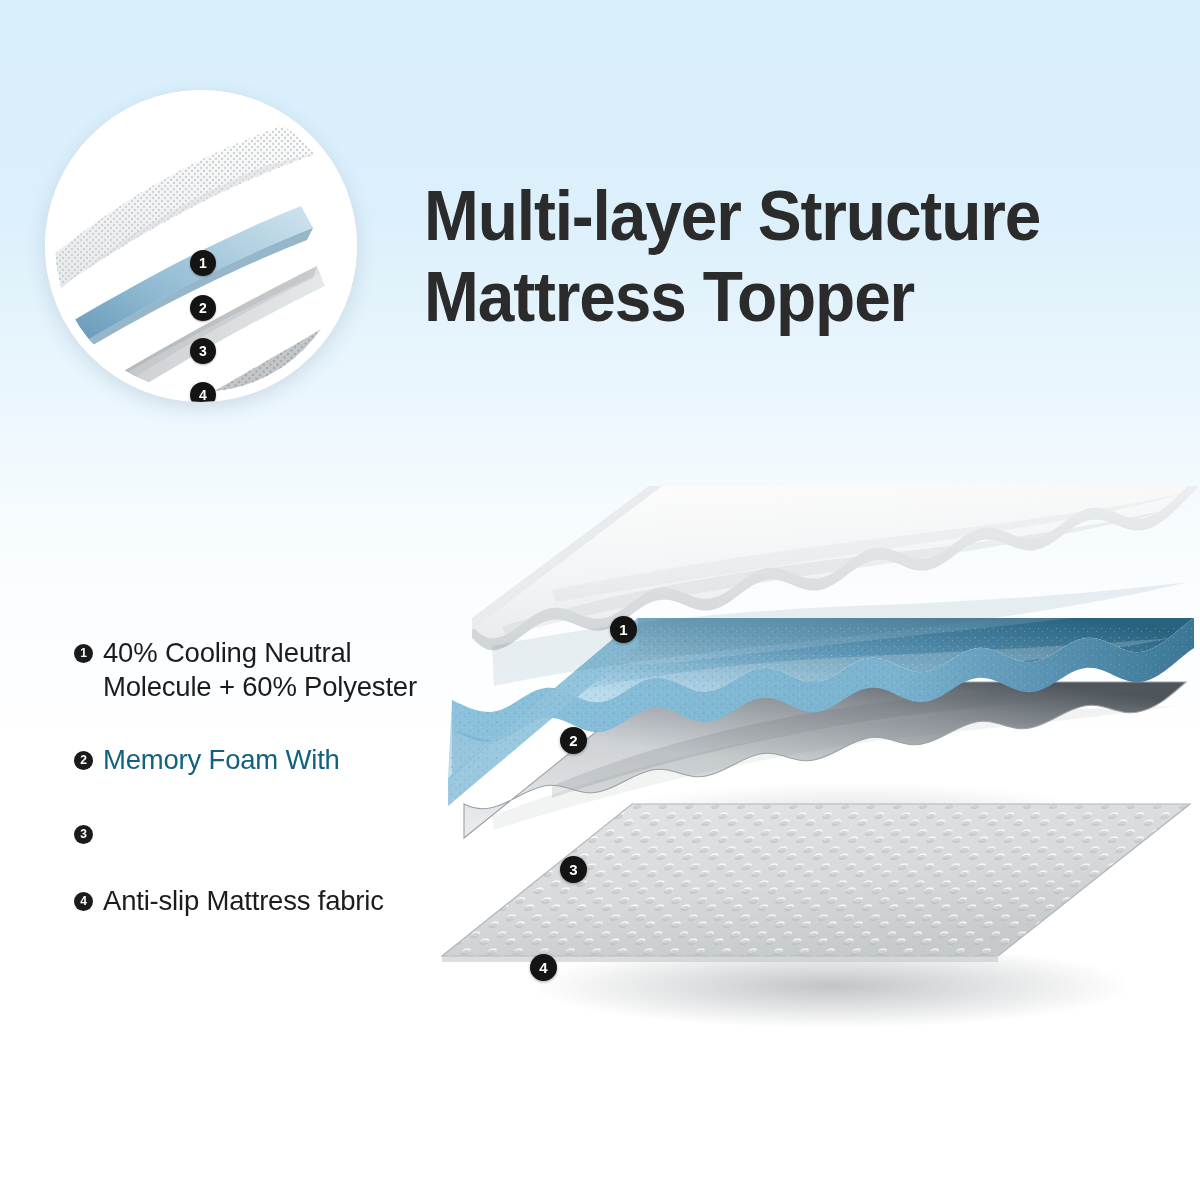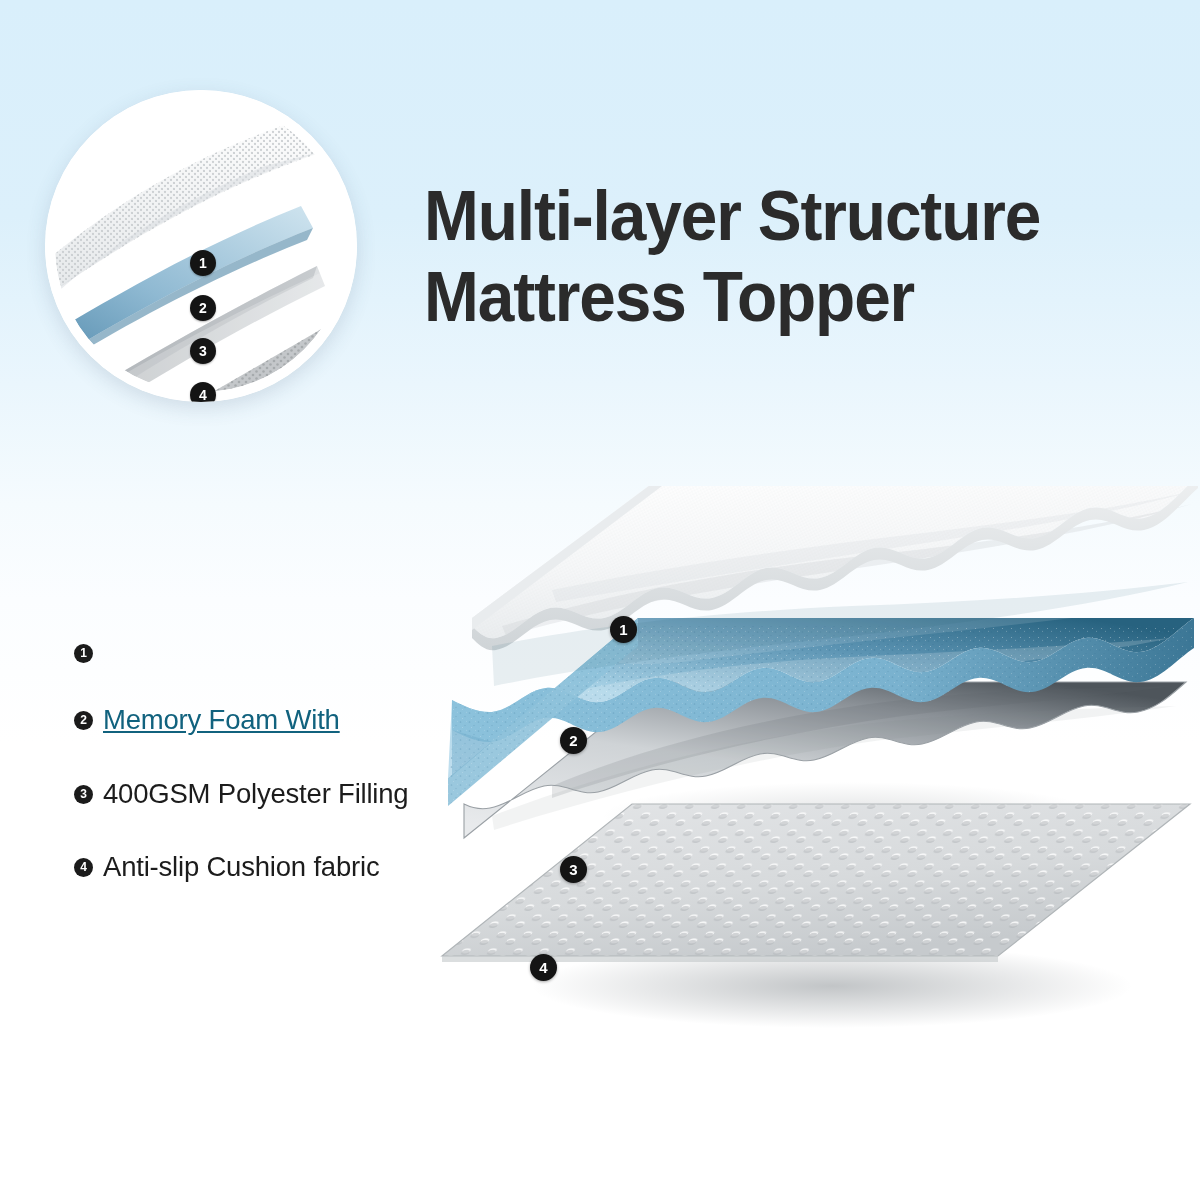--- a/index.html
+++ b/index.html
@@ -56,21 +56,21 @@
     flex:0 0 auto;width:19px;height:19px;border-radius:50%;
     background:#1b1b1b;color:#ffffff;
     font-size:12px;line-height:19px;text-align:center;
     font-weight:700;margin-top:8px;margin-right:10px;
     font-family:"Liberation Sans",sans-serif;
   }
   .legend-text{
     font-size:27.5px;line-height:1.22;color:#1c1c1c;
     font-weight:400;letter-spacing:-.2px;
   }
-  .legend-text.accent{color:#11627e;text-decoration:underline;}
+  .legend-text.accent{color:#11627e;}
   .legend-text .l{display:block;white-space:nowrap;}
 
   .gap-lg{margin-bottom:40px;}
 
   
   #illo{position:absolute;left:432px;top:486px;width:768px;height:580px;}
   #illo svg{display:block;}
 
   .numbadge{
     position:absolute;width:27px;height:27px;border-radius:50%;
@@ -376,38 +376,39 @@
     <div class="numbadge" style="left:178px;top:130px;">1</div>
     <div class="numbadge" style="left:128px;top:241px;">2</div>
     <div class="numbadge" style="left:128px;top:370px;">3</div>
     <div class="numbadge" style="left:98px;top:468px;">4</div>
   </div>
 
   <div id="legend">
 
     <div class="legend-item gap-lg">
       <div class="bullet">1</div>
+      <div class="legend-text">
+        <span class="l">40% Cooling Neutral</span>
+        <span class="l">Molecule + 60% Polyester</span>
+      </div>
     </div>
 
     <div class="legend-item gap-lg">
       <div class="bullet">2</div>
       <div class="legend-text accent">
         <span class="l">Memory Foam With</span>
       </div>
     </div>
 
     <div class="legend-item gap-lg">
       <div class="bullet">3</div>
-      <div class="legend-text">
-        <span class="l">400GSM Polyester Filling</span>
-      </div>
     </div>
 
     <div class="legend-item">
       <div class="bullet">4</div>
       <div class="legend-text">
-        <span class="l">Anti-slip Cushion fabric</span>
+        <span class="l">Anti-slip Mattress fabric</span>
       </div>
     </div>
 
   </div>
 
 </div>
 
 </body></html>

